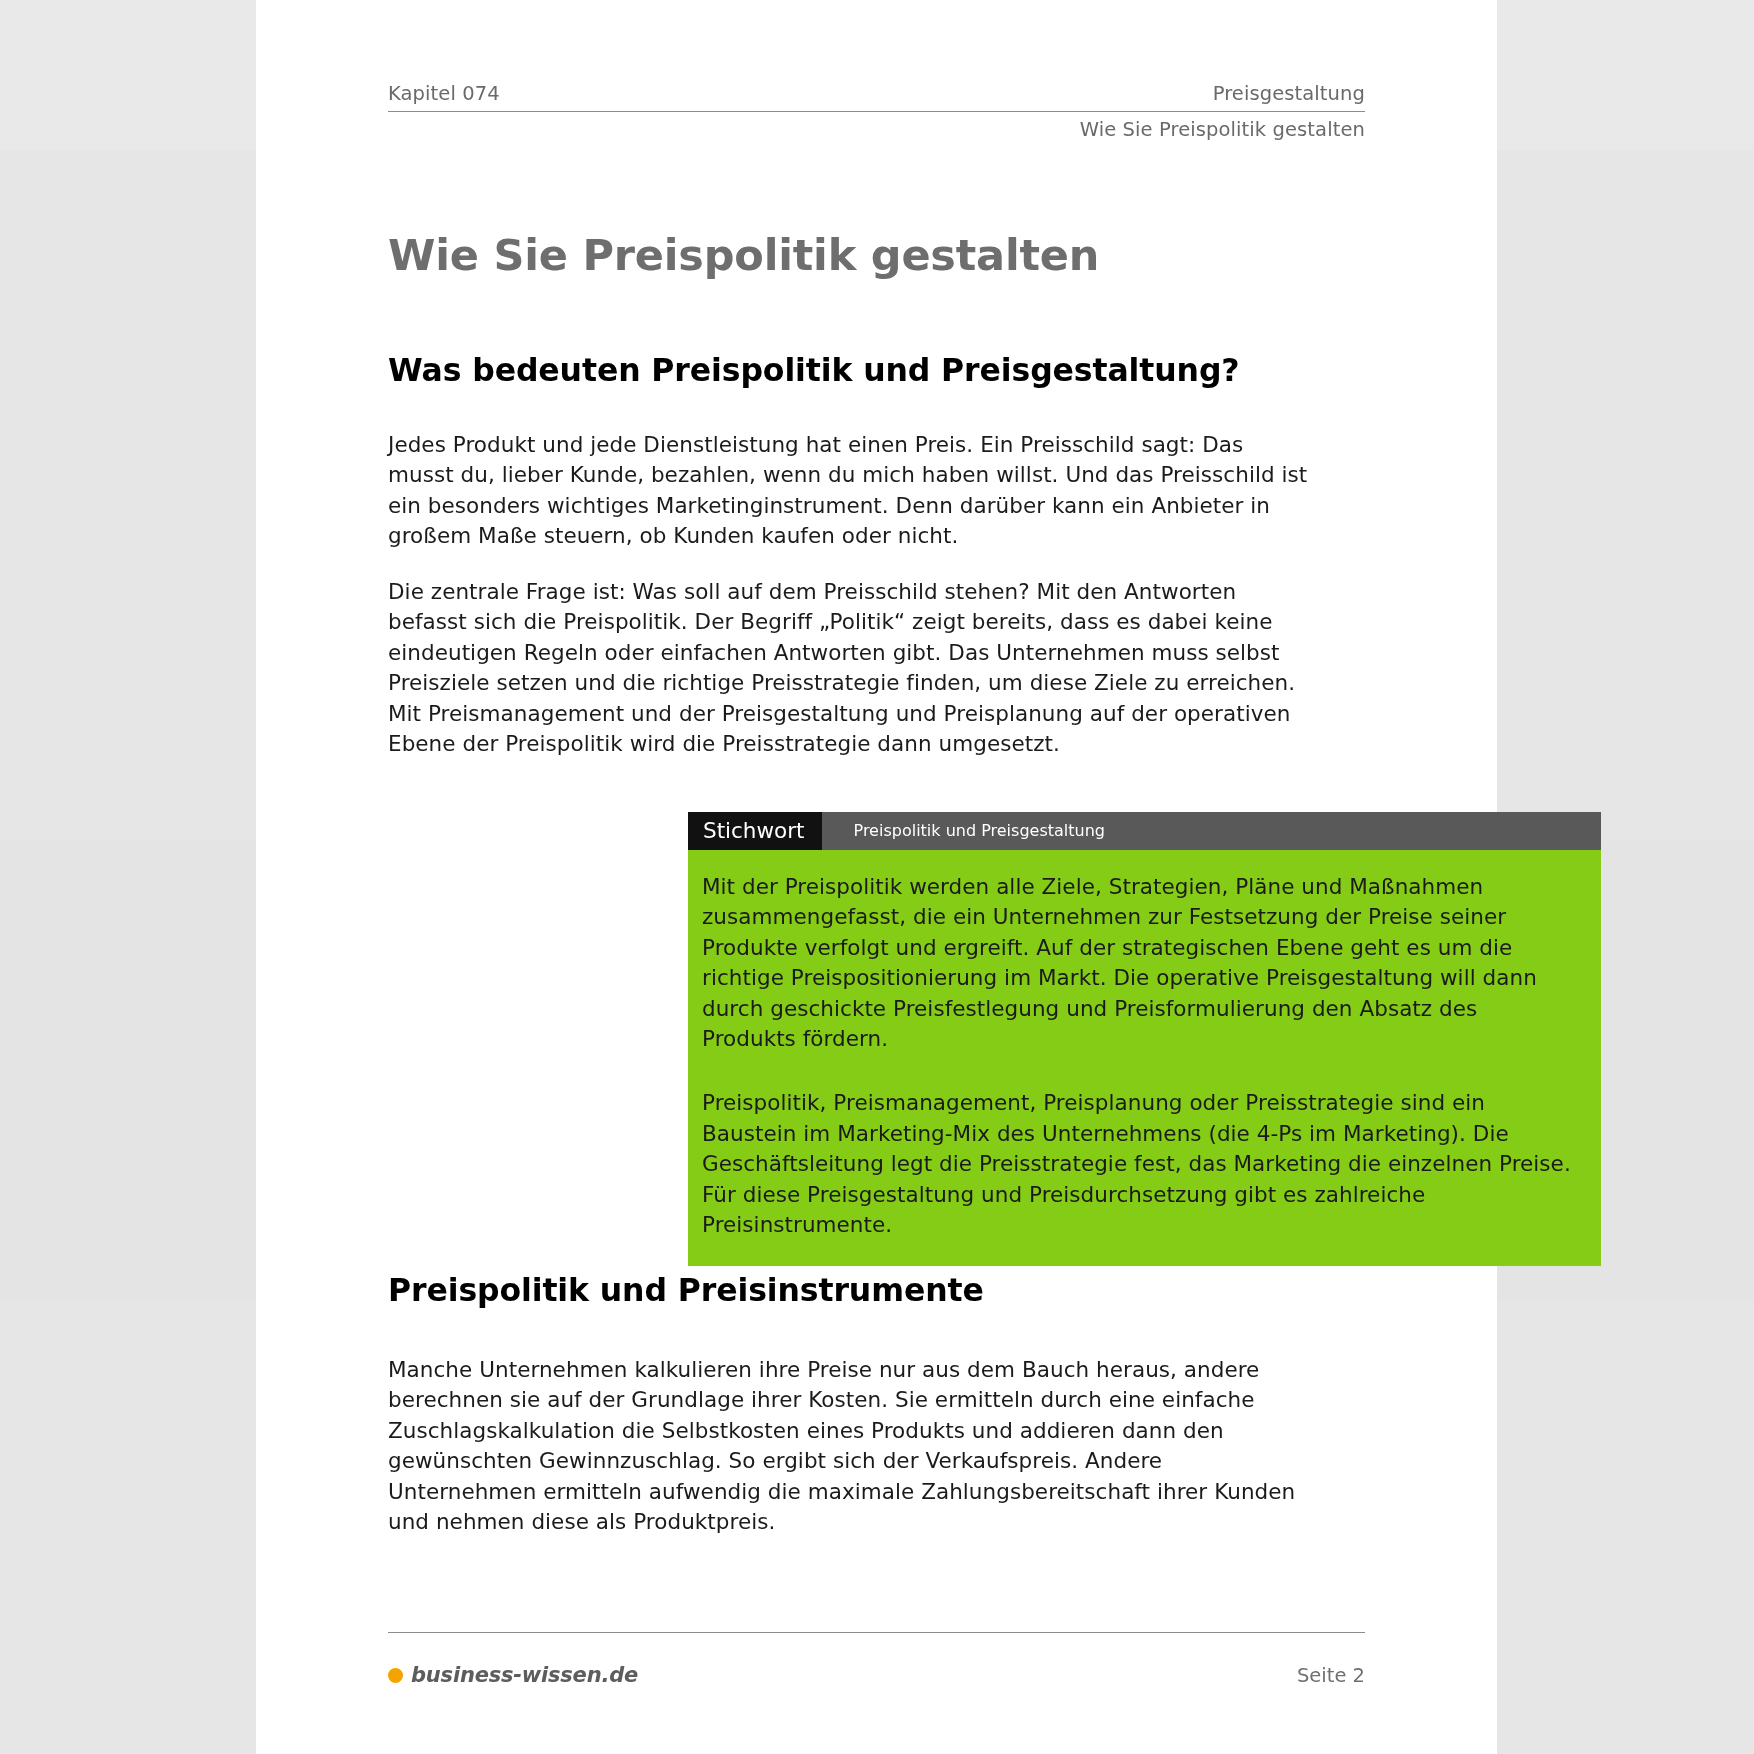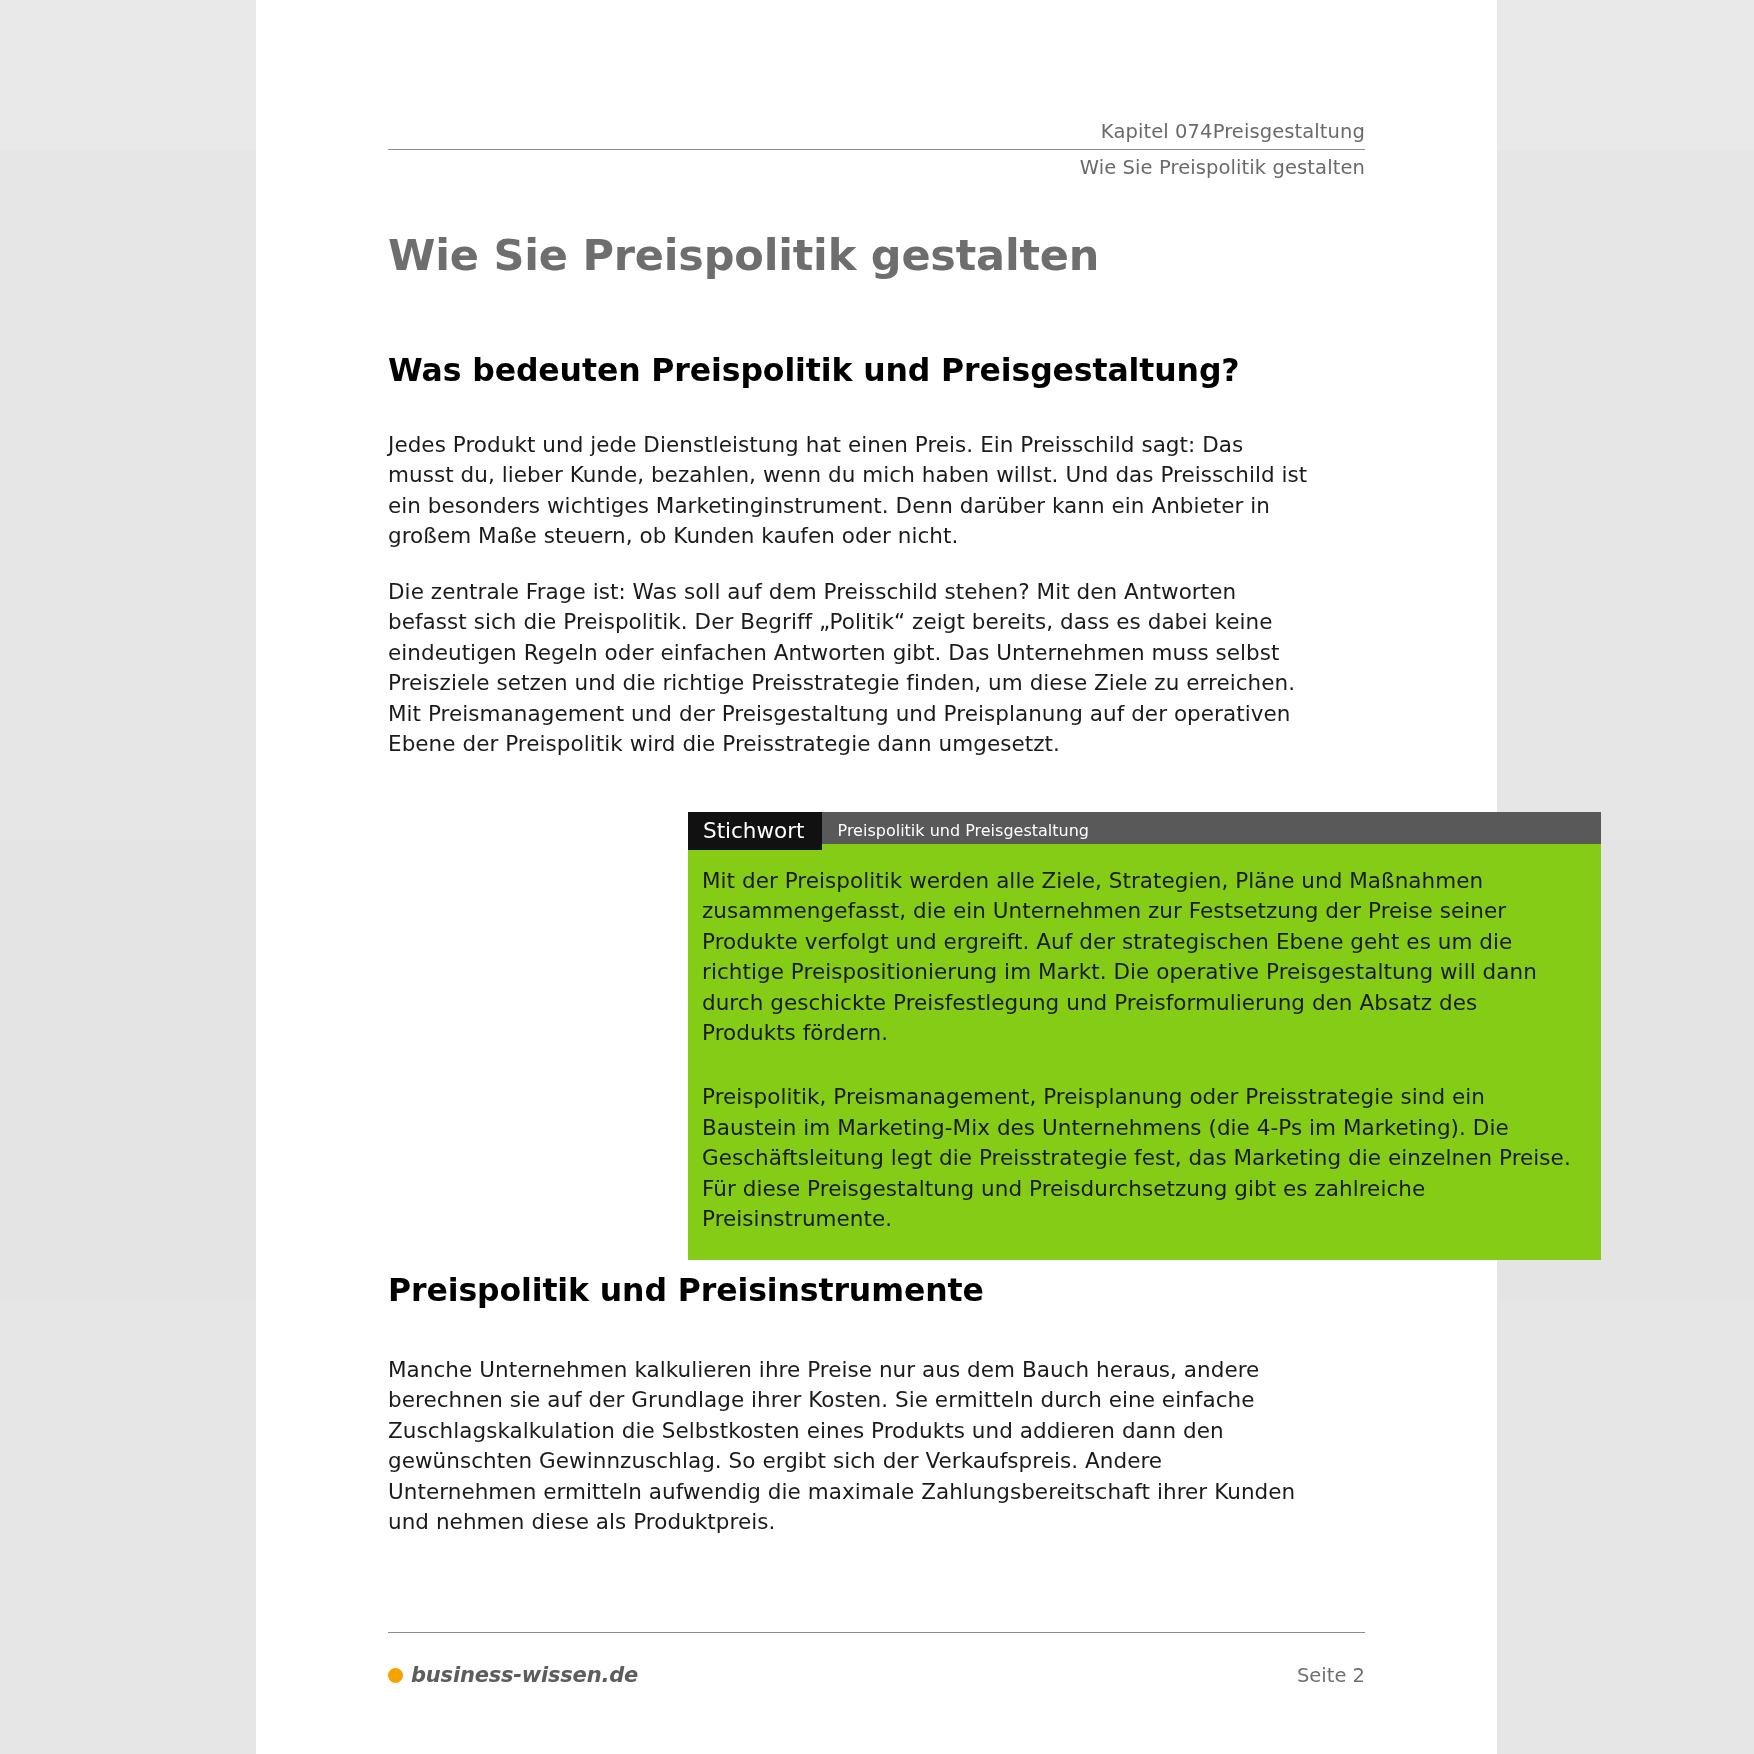--- a/index.html
+++ b/index.html
@@ -39,28 +39,27 @@
 
   
   .page-header {
     position: absolute;
     left: 132px;
     top: 82px;
     width: 977px;
   }
   .hdr-row1 {
     display: flex;
-    justify-content: flex-end;
+    justify-content: space-between;
     align-items: flex-end;
     font-size: 19.5px;
     color: #6a6a6a;
     letter-spacing: .1px;
     padding-bottom: 6px;
     border-bottom: 1.6px solid #8c8c8c;
-    margin-top: 38px;
   }
   .hdr-row2 {
     text-align: right;
     font-size: 19.5px;
     color: #6a6a6a;
     padding-top: 6px;
     letter-spacing: .1px;
   }
 
   
@@ -109,23 +108,24 @@
 
   
   .keybox {
     position: absolute;
     left: 432px;
     top: 812px;
     width: 913px;
   }
   .keybox-header {
     display: flex;
-    align-items: flex-start;
+    align-items: center;
     background: #595959;
-    height: 32px;
+    height: 38px;
+    gap: 16px;
   }
   .keybox-tag {
     background: #111111;
     color: #ffffff;
     font-size: 21.5px;
     line-height: 38px;
     padding: 0 17px 0 15px;
     white-space: nowrap;
   }
   .keybox-title {

